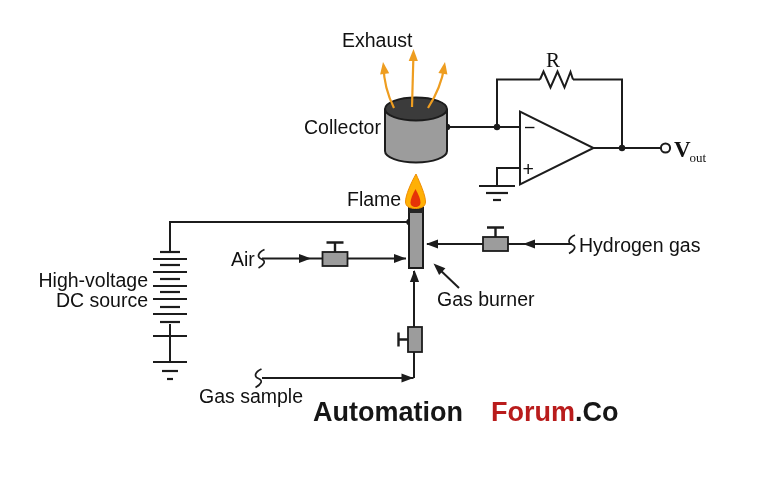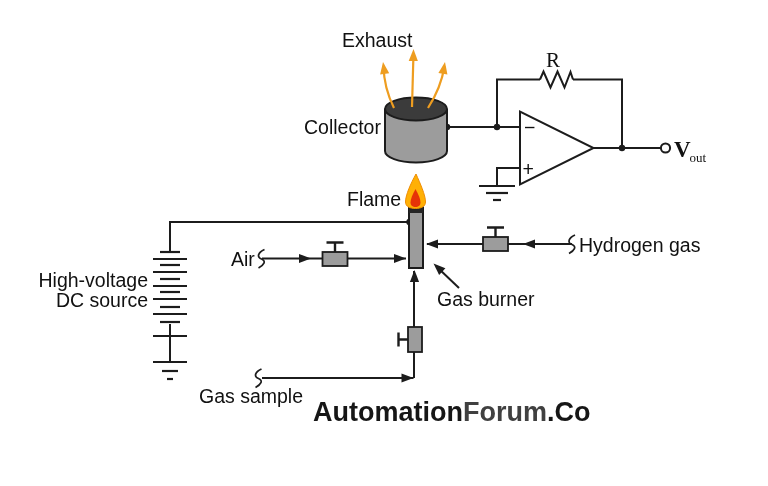--- a/index.html
+++ b/index.html
@@ -4,21 +4,21 @@
 <style>
   html,body{margin:0;padding:0;background:#fff;}
   .canvas{position:relative;width:768px;height:486px;background:#ffffff;overflow:hidden;
           font-family:"Liberation Sans","DejaVu Sans",sans-serif;}
   .canvas svg{position:absolute;left:0;top:0;}
   svg text{fill:#111;}
   .lbl{font-family:"Liberation Sans","DejaVu Sans",sans-serif;font-size:19.5px;}
   .serif{font-family:"Liberation Serif","DejaVu Serif",serif;}
   .logo{position:absolute;left:313px;top:397px;font-size:27px;font-weight:bold;
         letter-spacing:0;white-space:nowrap;color:#161616;}
-  .logo .accent{color:#404040;}
+  .logo .accent{color:#b91c1c;margin-left:28px;}
 </style>
 </head>
 <body>
 
 <div class="canvas">
   <svg width="768" height="486" viewBox="0 0 768 486">
     <defs>
       <path id="ah" d="M0,0 L4.6,12 L-4.6,12 Z"></path>
       <path id="squig" d="M264.5,249.5 C258,252.5 256.5,257 261.5,259 C266.5,261 264,265 258.5,268"></path>
     </defs>

